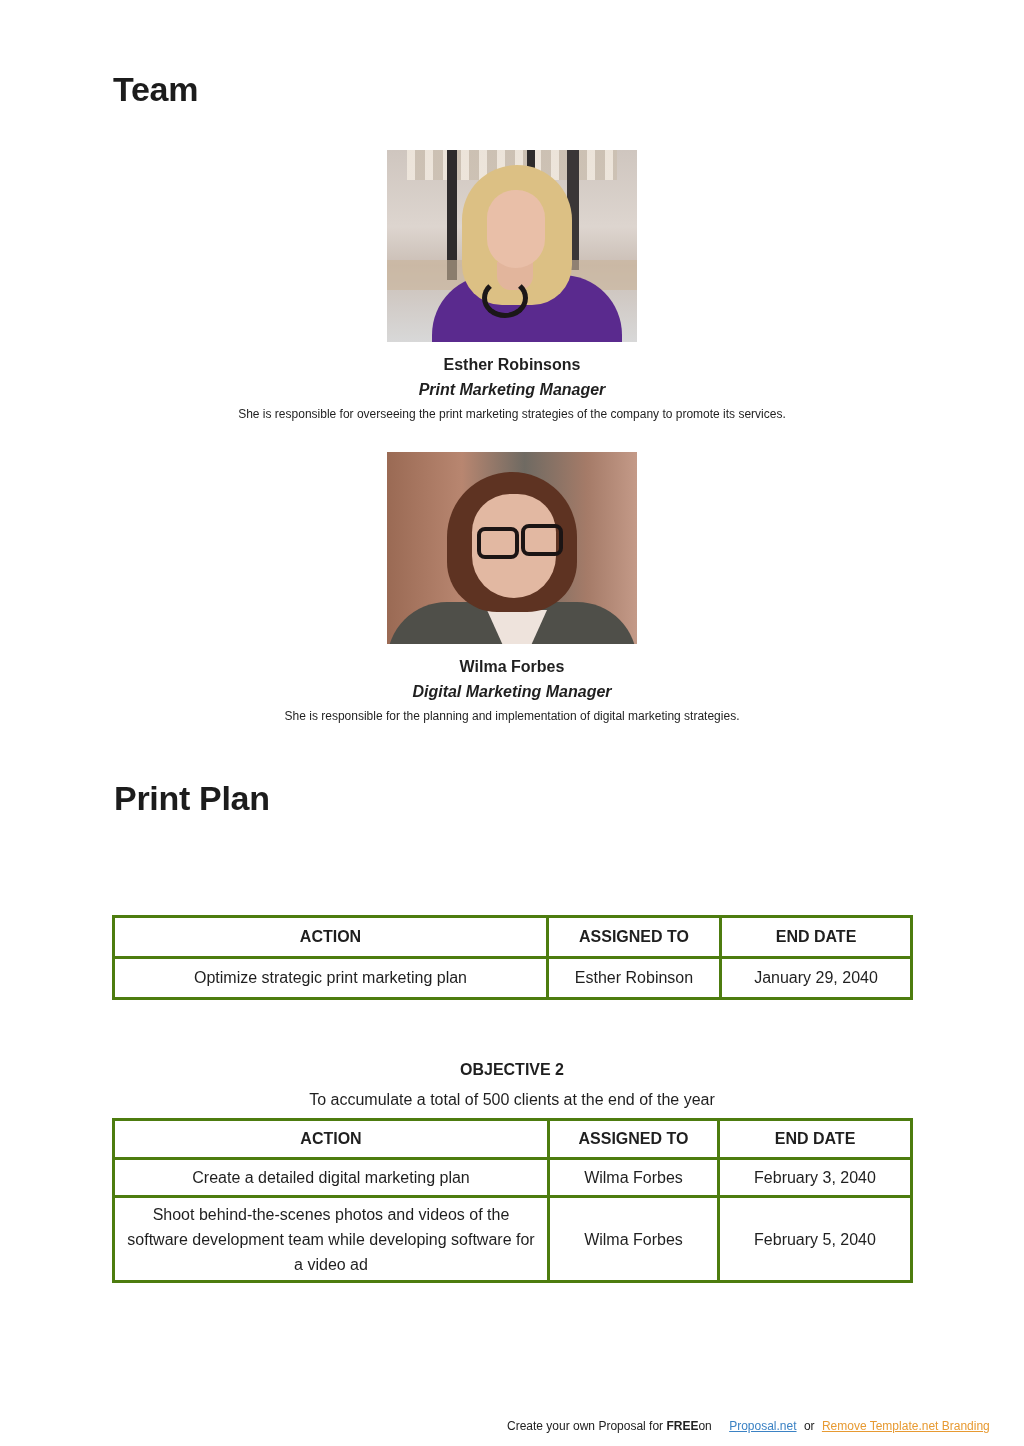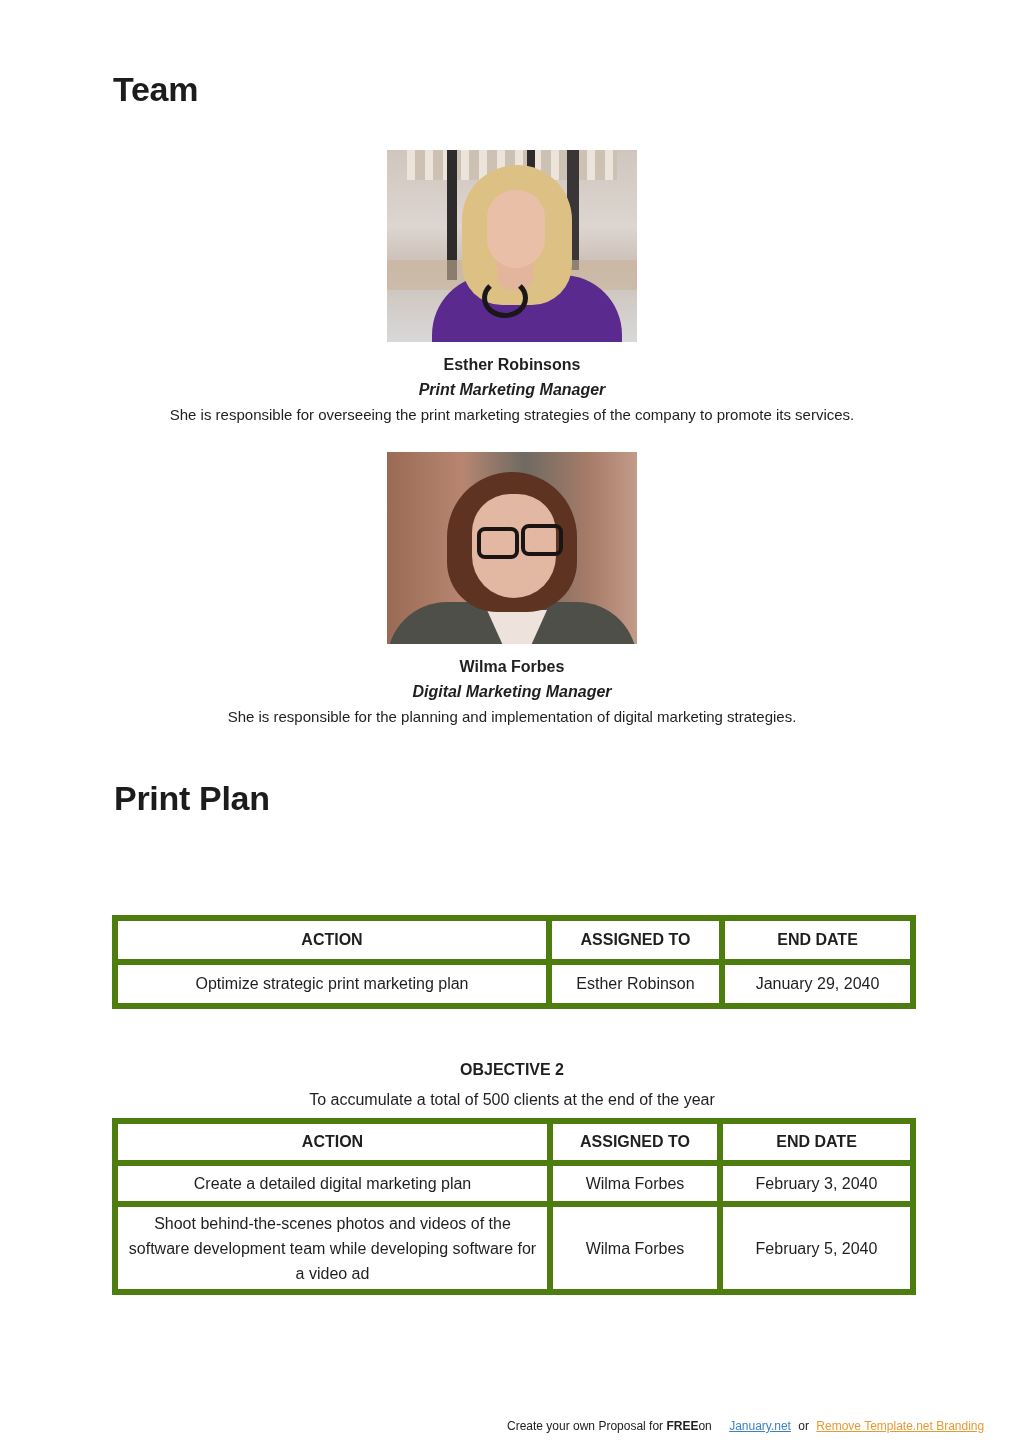--- a/index.html
+++ b/index.html
@@ -15,21 +15,21 @@
     }
     #team-title { left: 113px; top: 70px; }
     #action-title { left: 114px; top: 779px; }
 
     .member { position: absolute; left: 0; width: 1024px; text-align: center; }
     .photo {
       position: relative; margin: 0 auto; width: 250px; height: 192px; overflow: hidden;
     }
     .m-name { font-size: 16px; font-weight: 700; color: #1f1f1f; line-height: 25px; margin-top: 10px; }
     .m-role { font-size: 16px; font-weight: 700; font-style: italic; color: #1f1f1f; line-height: 25px; }
-    .m-desc { font-size: 15px; color: #1f1f1f; line-height: 25px; }
+    .m-desc { font-size: 12px; color: #1f1f1f; line-height: 25px; }
 
     
     .photo1 { background: linear-gradient(180deg, #cfc6bf 0%, #ddd5cf 40%, #cbbfb6 60%, #d8d8d8 100%); }
     .photo1 .win1 { position:absolute; left:60px; top:0; width:10px; height:130px; background:#2e2b2c; }
     .photo1 .win2 { position:absolute; left:140px; top:0; width:8px; height:70px; background:#2e2b2c; }
     .photo1 .win3 { position:absolute; left:180px; top:0; width:12px; height:120px; background:#3a3637; }
     .photo1 .lights { position:absolute; left:20px; top:0; width:210px; height:30px;
       background: repeating-linear-gradient(90deg, #f3ebe0 0 8px, #cbbfb0 8px 18px); opacity:.8; }
     .photo1 .table { position:absolute; left:0; top:110px; width:250px; height:30px; background:#c9b49a; opacity:.6; }
     .photo1 .hair { position:absolute; left:75px; top:15px; width:110px; height:140px; border-radius:55px 55px 40px 40px; background:#dcc084; }
@@ -49,21 +49,21 @@
 
     .objective { position: absolute; left: 0; width: 1024px; text-align: center; }
     .obj-title { font-size: 16px; font-weight: 700; color: #1f1f1f; line-height: 24px; }
     .obj-desc { font-size: 16px; color: #1f1f1f; line-height: 24px; margin-top: 4px; }
 
     table.plan {
       position: absolute; left: 112px; width: 798px; border-collapse: collapse;
       font-size: 16px; color: #1f1f1f; table-layout: fixed;
     }
     table.plan th, table.plan td {
-      border: 6px solid #4d7c0f; text-align: center; vertical-align: middle; padding: 0 6px;
+      border: 3px solid #4d7c0f; text-align: center; vertical-align: middle; padding: 0 6px;
     }
     table.plan th { font-weight: 700; }
     #table1 { top: 915px; }
     #table1 th, #table1 td { height: 38px; }
     #table2 { top: 1118px; }
     #table2 th { height: 36px; }
     #table2 tr.r1 td { height: 35px; }
     #table2 tr.r2 td { height: 82px; line-height: 25px; }
 
     .footer {
@@ -161,18 +161,18 @@
       <td>Shoot behind-the-scenes photos and videos of the software development team while developing software for a video ad</td>
       <td>Wilma Forbes</td>
       <td>February 5, 2040</td>
     </tr>
   </tbody>
     </table>
 
   <div class="footer">
     <span>Create your own Proposal for</span>
     <span class="free">FREE</span><span>on</span>
-    <a class="tn" href="#">January.net</a>
+    <a class="tn" href="#">Proposal.net</a>
     <span class="or">or</span>
     <a class="rm" href="#">Remove Template.net Branding</a>
   </div>
 
 </div>
 
 </body></html>

